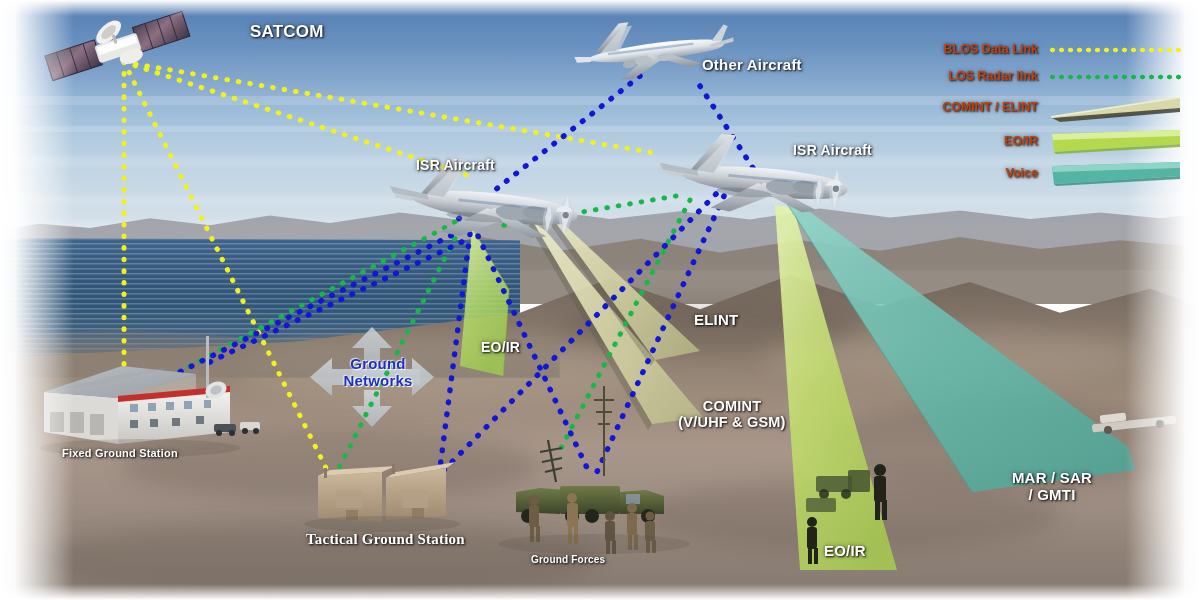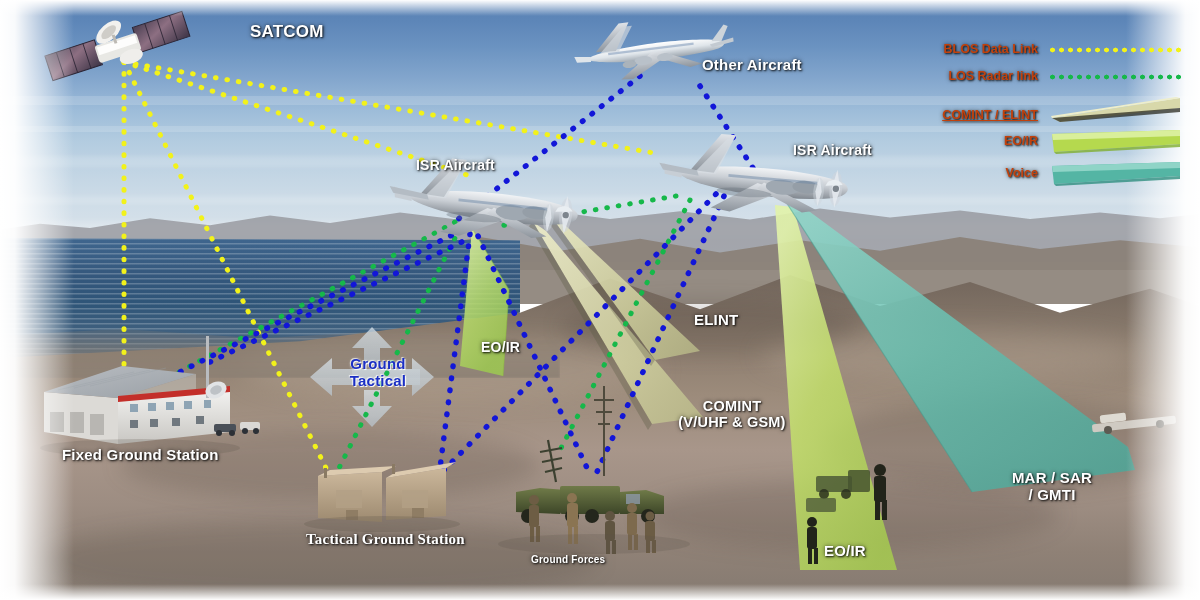--- a/index.html
+++ b/index.html
@@ -511,28 +511,28 @@
   <div class="vig-b"></div>
 
   <div class="lbl" style="left:250px;top:22px;font-size:17px;">SATCOM</div>
 
   <div class="lbl" style="left:702px;top:57px;font-size:15px;">Other Aircraft</div>
 
   <div class="lbl" style="left:416px;top:158px;font-size:14px;">ISR Aircraft</div>
 
   <div class="lbl" style="left:793px;top:143px;font-size:14px;">ISR Aircraft</div>
 
-  <div class="lbl" style="left:62px;top:447px;font-size:15px;">Fixed Ground Station</div>
+  <div class="lbl" style="left:62px;top:447px;font-size:11px;">Fixed Ground Station</div>
 
   <div class="lbl" style="left:306px;top:531px;font-size:15px;font-family:Liberation Serif, serif;">Tactical Ground Station</div>
 
   <div class="lbl" style="left:531px;top:554px;font-size:10px;">Ground Forces</div>
 
   <div class="lbl lbl-blue lbl-ctr" style="left:330px;top:356px;width:96px;font-size:15px;">Ground
-Tactical</div>
+Networks</div>
 
   <div class="lbl" style="left:481px;top:340px;font-size:14px;">EO/IR</div>
 
   <div class="lbl" style="left:694px;top:312px;font-size:15px;">ELINT</div>
 
   <div class="lbl lbl-ctr" style="left:672px;top:398px;width:120px;font-size:14.5px;">COMINT
 (V/UHF &amp; GSM)</div>
 
   <div class="lbl" style="left:824px;top:543px;font-size:15px;">EO/IR</div>
 
@@ -550,21 +550,21 @@
 
     <div class="lg-row">
       <span class="lg-text">LOS Radar link</span>
       <span class="lg-swatch">
         <span class="dotline dot-g" style="display:block;"></span>
       </span>
     </div>
 
 
     <div class="lg-row" style="height:32px;">
-      <span class="lg-text" style="top:12px;text-decoration:underline;">COMINT / ELINT</span>
+      <span class="lg-text" style="top:4px;">COMINT / ELINT</span>
       <span class="lg-swatch" style="height:28px;">
         <svg width="136" height="28" viewBox="0 0 136 28">
           <path d="M 4,22 L 132,2 L 132,12 L 12,26 Z" fill="#d8d8aa"></path>
           <path d="M 4,22 L 132,12 L 132,16 L 12,26 Z" fill="#2b2b20" opacity=".75"></path>
           <path d="M 4,22 L 132,2 L 128,1 L 3,20 Z" fill="#eeeecb"></path>
         </svg>
       </span>
     </div>
 
     <div class="lg-row" style="height:32px;">

